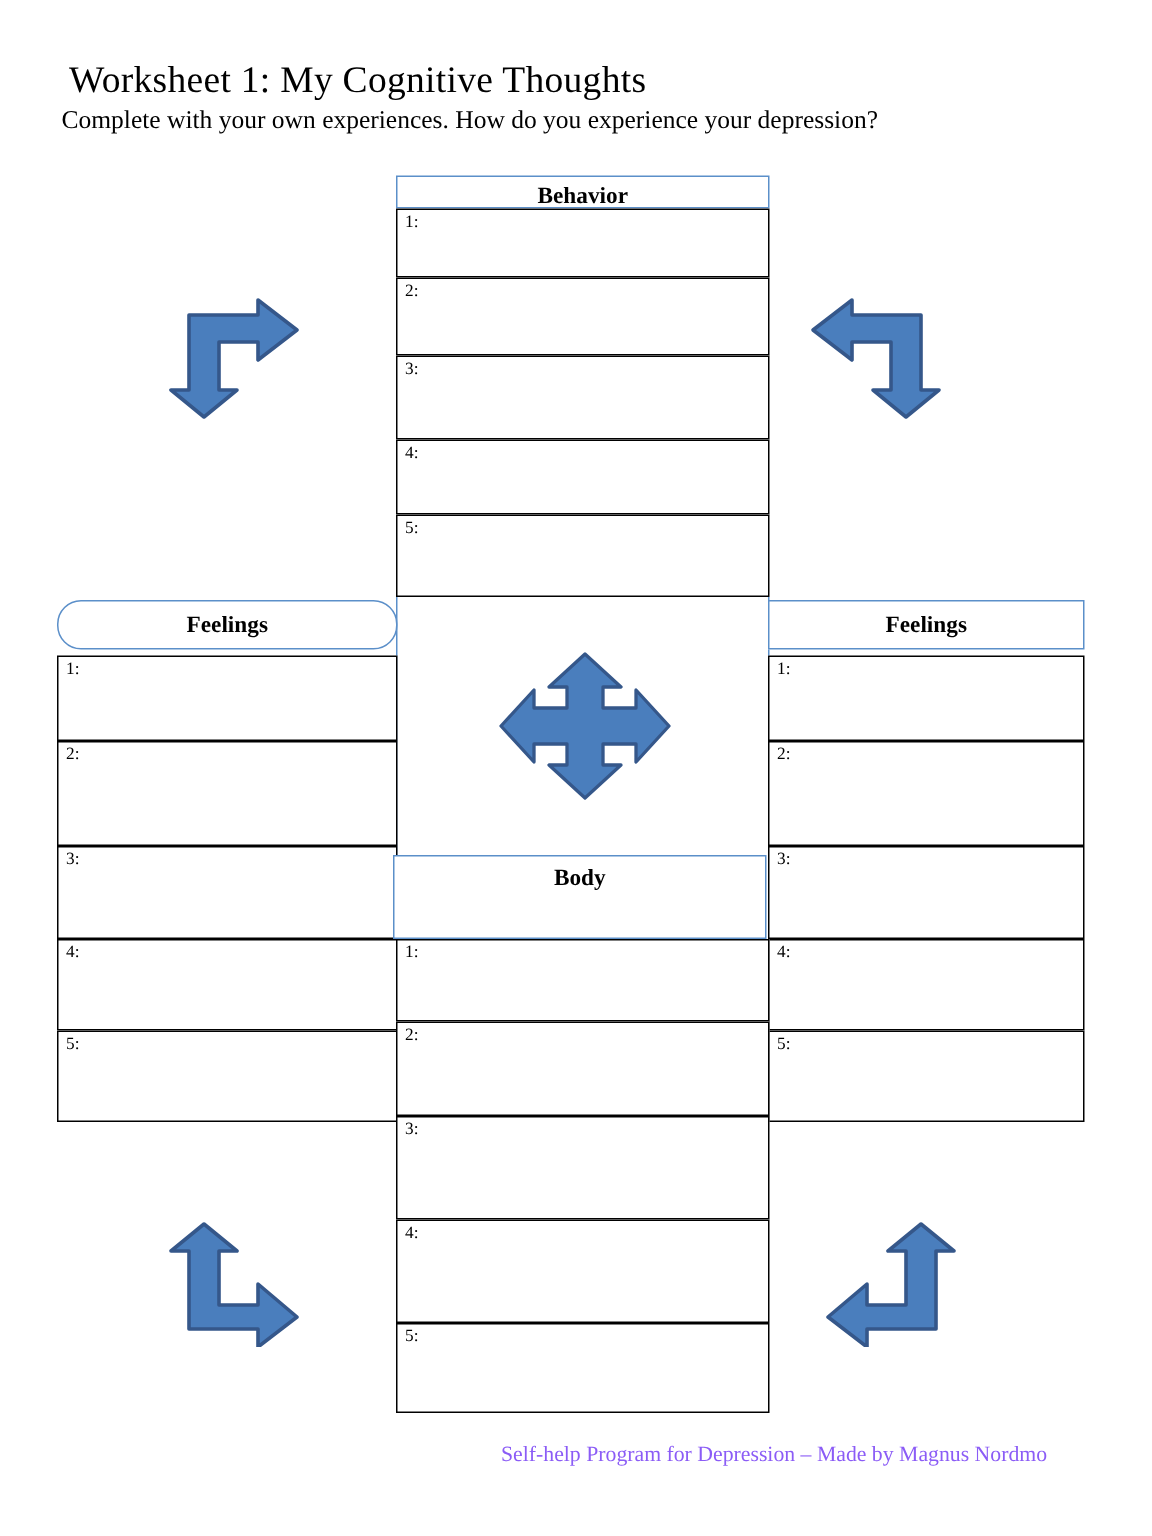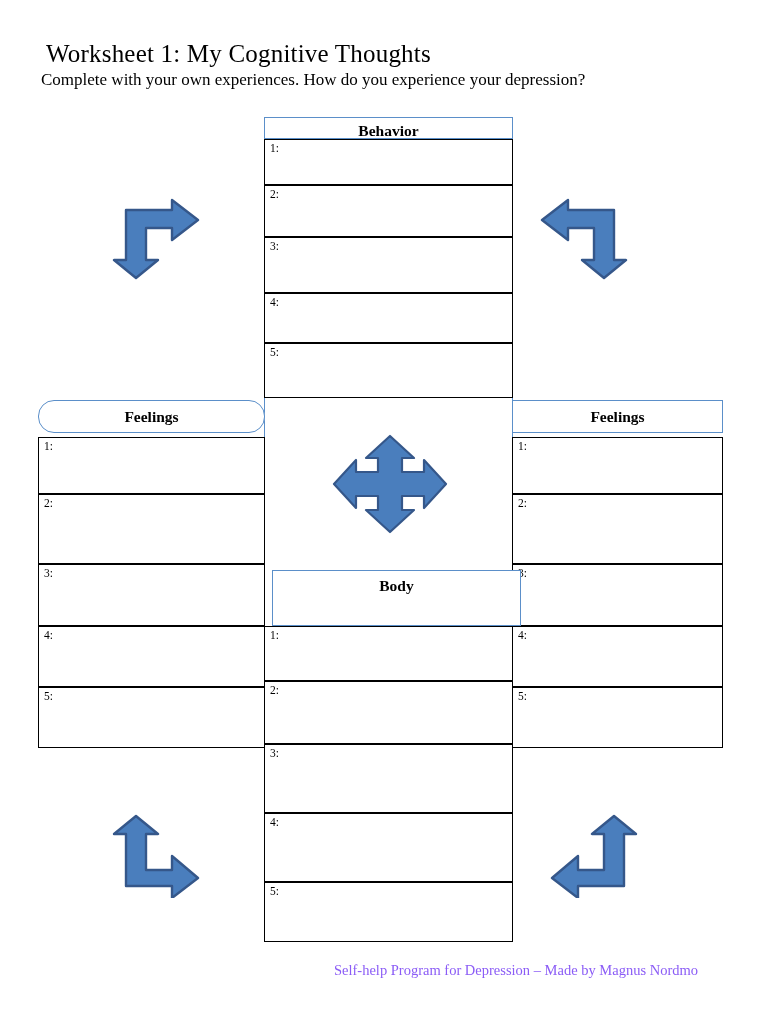--- a/index.html
+++ b/index.html
@@ -157,21 +157,21 @@
 <div class="row-box" style="left:512px; top:564px; width:211px; height:62px;">
   <span class="row-num">3:</span>
 </div>
 <div class="row-box" style="left:512px; top:626px; width:211px; height:61px;">
   <span class="row-num">4:</span>
 </div>
 <div class="row-box" style="left:512px; top:687px; width:211px; height:61px;">
   <span class="row-num">5:</span>
 </div>
 
-<div class="hdr-box" style="left:272px; top:570px; width:249px; height:56px;">
+<div class="hdr-box" style="left:262px; top:570px; width:249px; height:56px;">
   <span class="hdr-label" style="top:6px;">Body</span>
 </div>
 
 <div class="row-box" style="left:264px; top:626px; width:249px; height:55px;">
   <span class="row-num">1:</span>
 </div>
 <div class="row-box" style="left:264px; top:681px; width:249px; height:63px;">
   <span class="row-num">2:</span>
 </div>
 <div class="row-box" style="left:264px; top:744px; width:249px; height:69px;">

